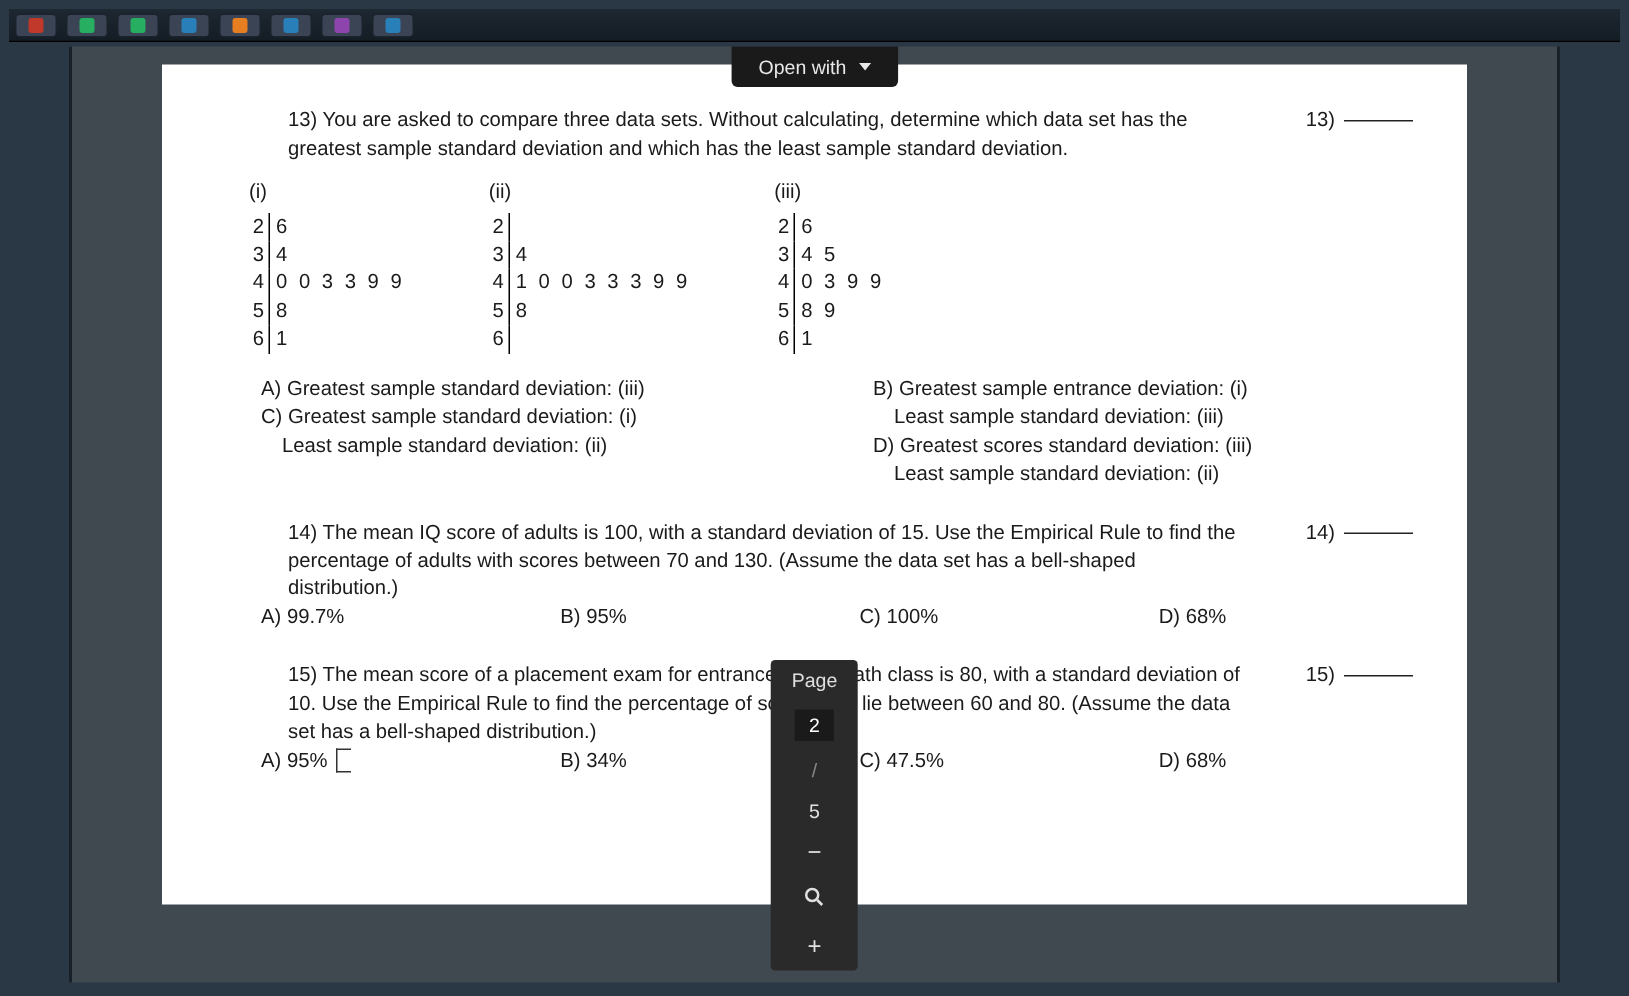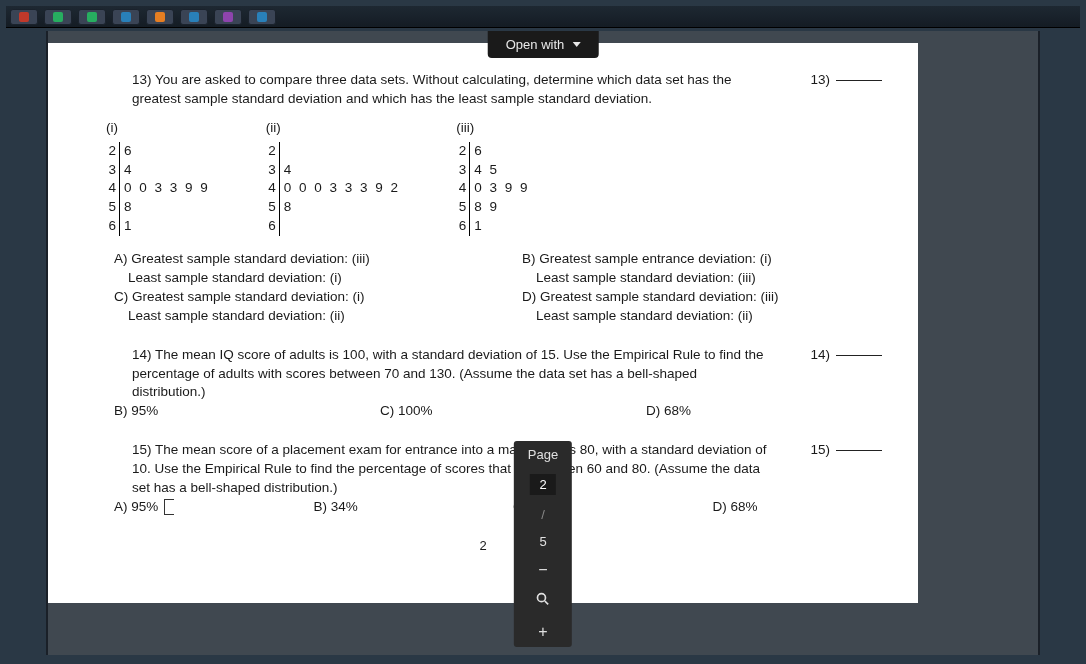--- a/index.html
+++ b/index.html
@@ -41,21 +41,21 @@
   .tab-favicon.b { background: #2980b9; }
   .tab-favicon.o { background: #e67e22; }
   .tab-favicon.p { background: #8e44ad; }
   .viewer {
     background: #404850;
     height: calc(100% - 28px);
     margin: 3px 40px;
     position: relative;
     display: flex;
     flex-direction: column;
-    align-items: flex-start;
+    align-items: center;
     border-left: 2px solid #1a2028;
     border-right: 2px solid #1a2028;
   }
   .open-with {
     position: absolute;
     top: 0;
     left: 50%;
     transform: translateX(-50%);
     background: #1a1a1a;
     color: #e8e8e8;
@@ -229,21 +229,21 @@
             <div class="stem-row">
                 <div class="stem-l">2</div>
                 <div class="stem-r"></div>
               </div>
             <div class="stem-row">
                 <div class="stem-l">3</div>
                 <div class="stem-r">4</div>
               </div>
             <div class="stem-row">
                 <div class="stem-l">4</div>
-                <div class="stem-r">0 0 0 3 3 3 9 2</div>
+                <div class="stem-r">1 0 0 3 3 3 9 9</div>
               </div>
             <div class="stem-row">
                 <div class="stem-l">5</div>
                 <div class="stem-r">8</div>
               </div>
             <div class="stem-row">
                 <div class="stem-l">6</div>
                 <div class="stem-r"></div>
               </div>
           </div>
@@ -268,41 +268,41 @@
             <div class="stem-row">
                 <div class="stem-l">6</div>
                 <div class="stem-r">1</div>
               </div>
           </div>
         </div>
 
         <div class="opts-two">
           <div class="optcol">
             <div>A) Greatest sample standard deviation: (iii)</div>
-            <div class="indent">Least sample standard deviation: (i)</div>
             <div>C) Greatest sample standard deviation: (i)</div>
             <div class="indent">Least sample standard deviation: (ii)</div>
           </div>
           <div class="optcol">
             <div>B) Greatest sample entrance deviation: (i)</div>
             <div class="indent">Least sample standard deviation: (iii)</div>
-            <div>D) Greatest sample standard deviation: (iii)</div>
+            <div>D) Greatest scores standard deviation: (iii)</div>
             <div class="indent">Least sample standard deviation: (ii)</div>
           </div>
         </div>
       </div>
 
       <div class="q">
         <div class="qnum-right">
           <span>14)</span><span class="blank"></span>
         </div>
         <div class="qtext">
           <span>14)</span> <span>The mean IQ score of adults is 100, with a standard deviation of 15. Use the Empirical Rule to find the percentage of adults with scores between 70 and 130. (Assume the data set has a bell-shaped distribution.)</span>
         </div>
         <div class="opts-row">
+          <div class="o">A) 99.7%</div>
           <div class="o">B) 95%</div>
           <div class="o">C) 100%</div>
           <div class="o">D) 68%</div>
         </div>
       </div>
 
       <div class="q">
         <div class="qnum-right">
           <span>15)</span><span class="blank"></span>
         </div>

